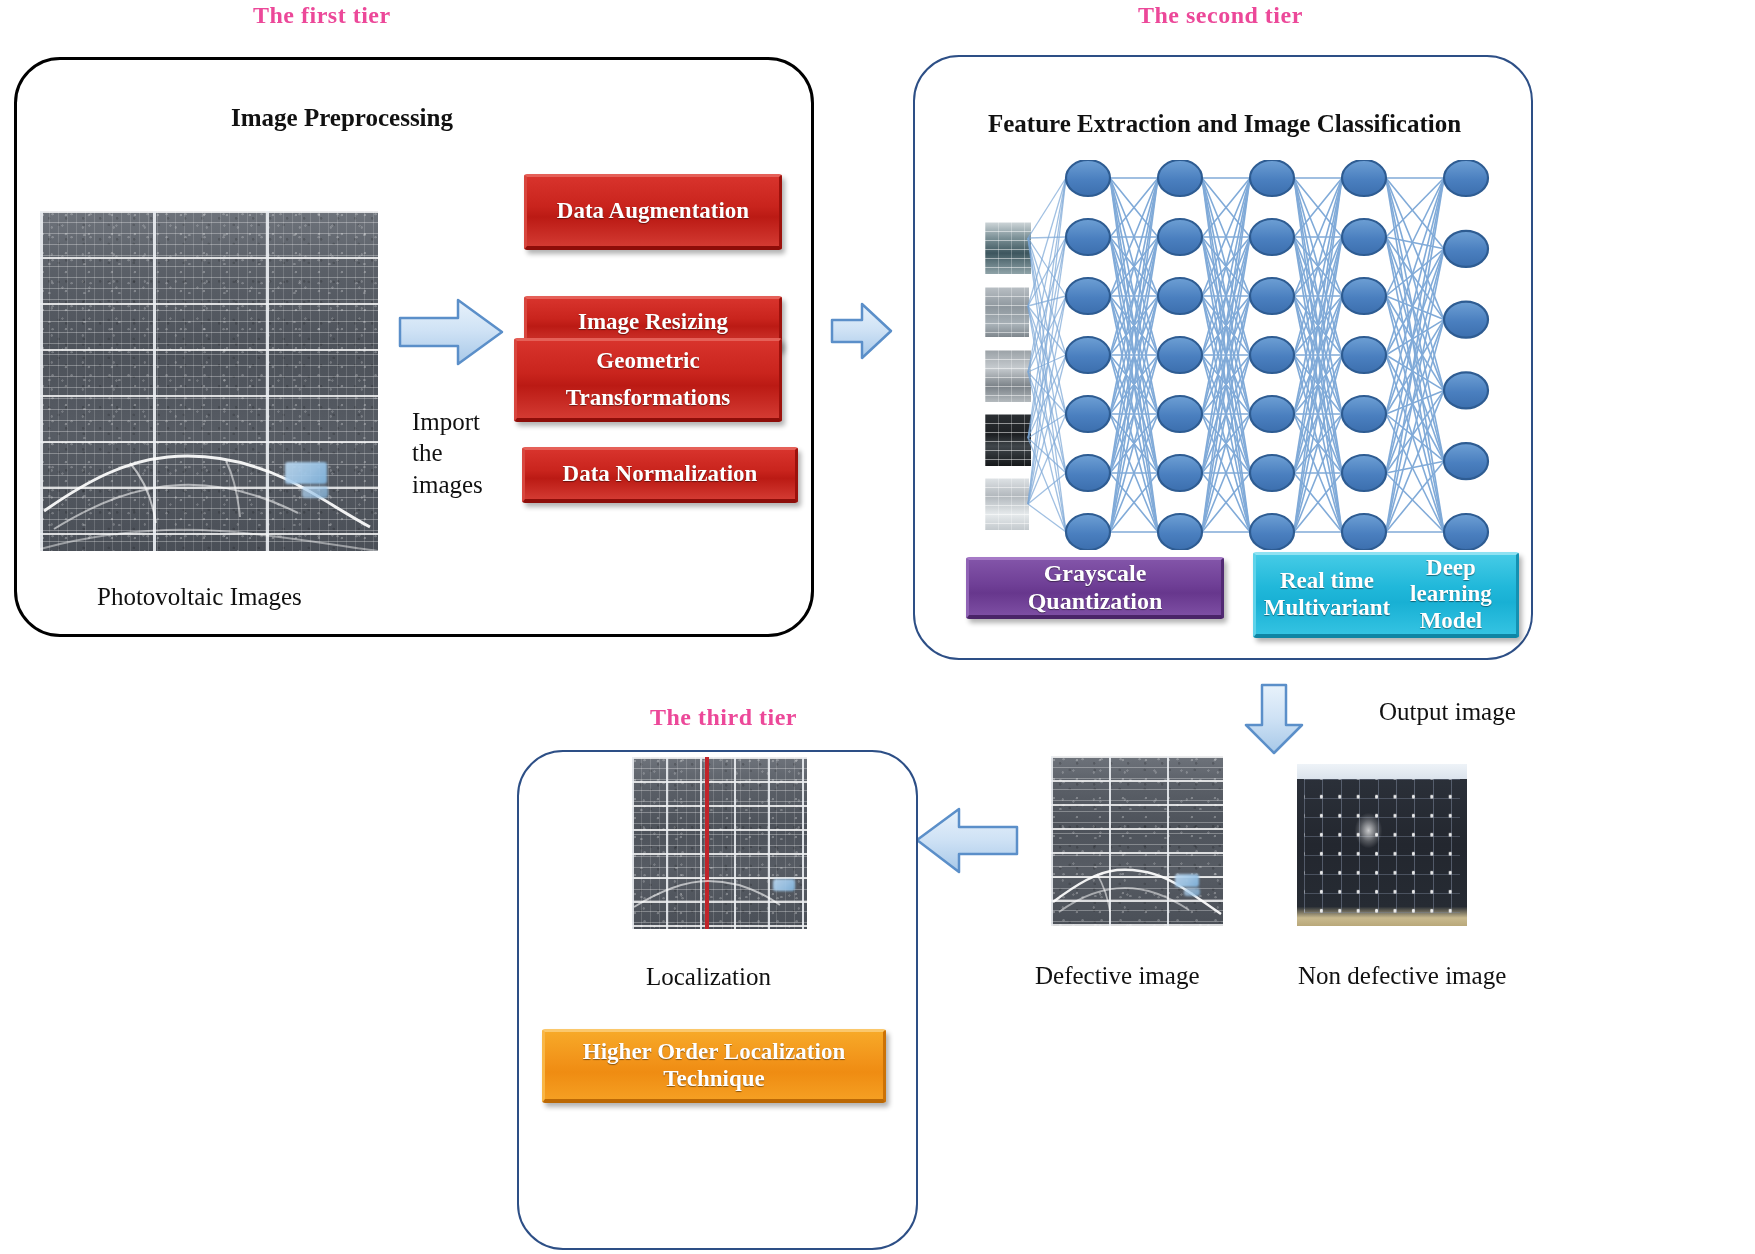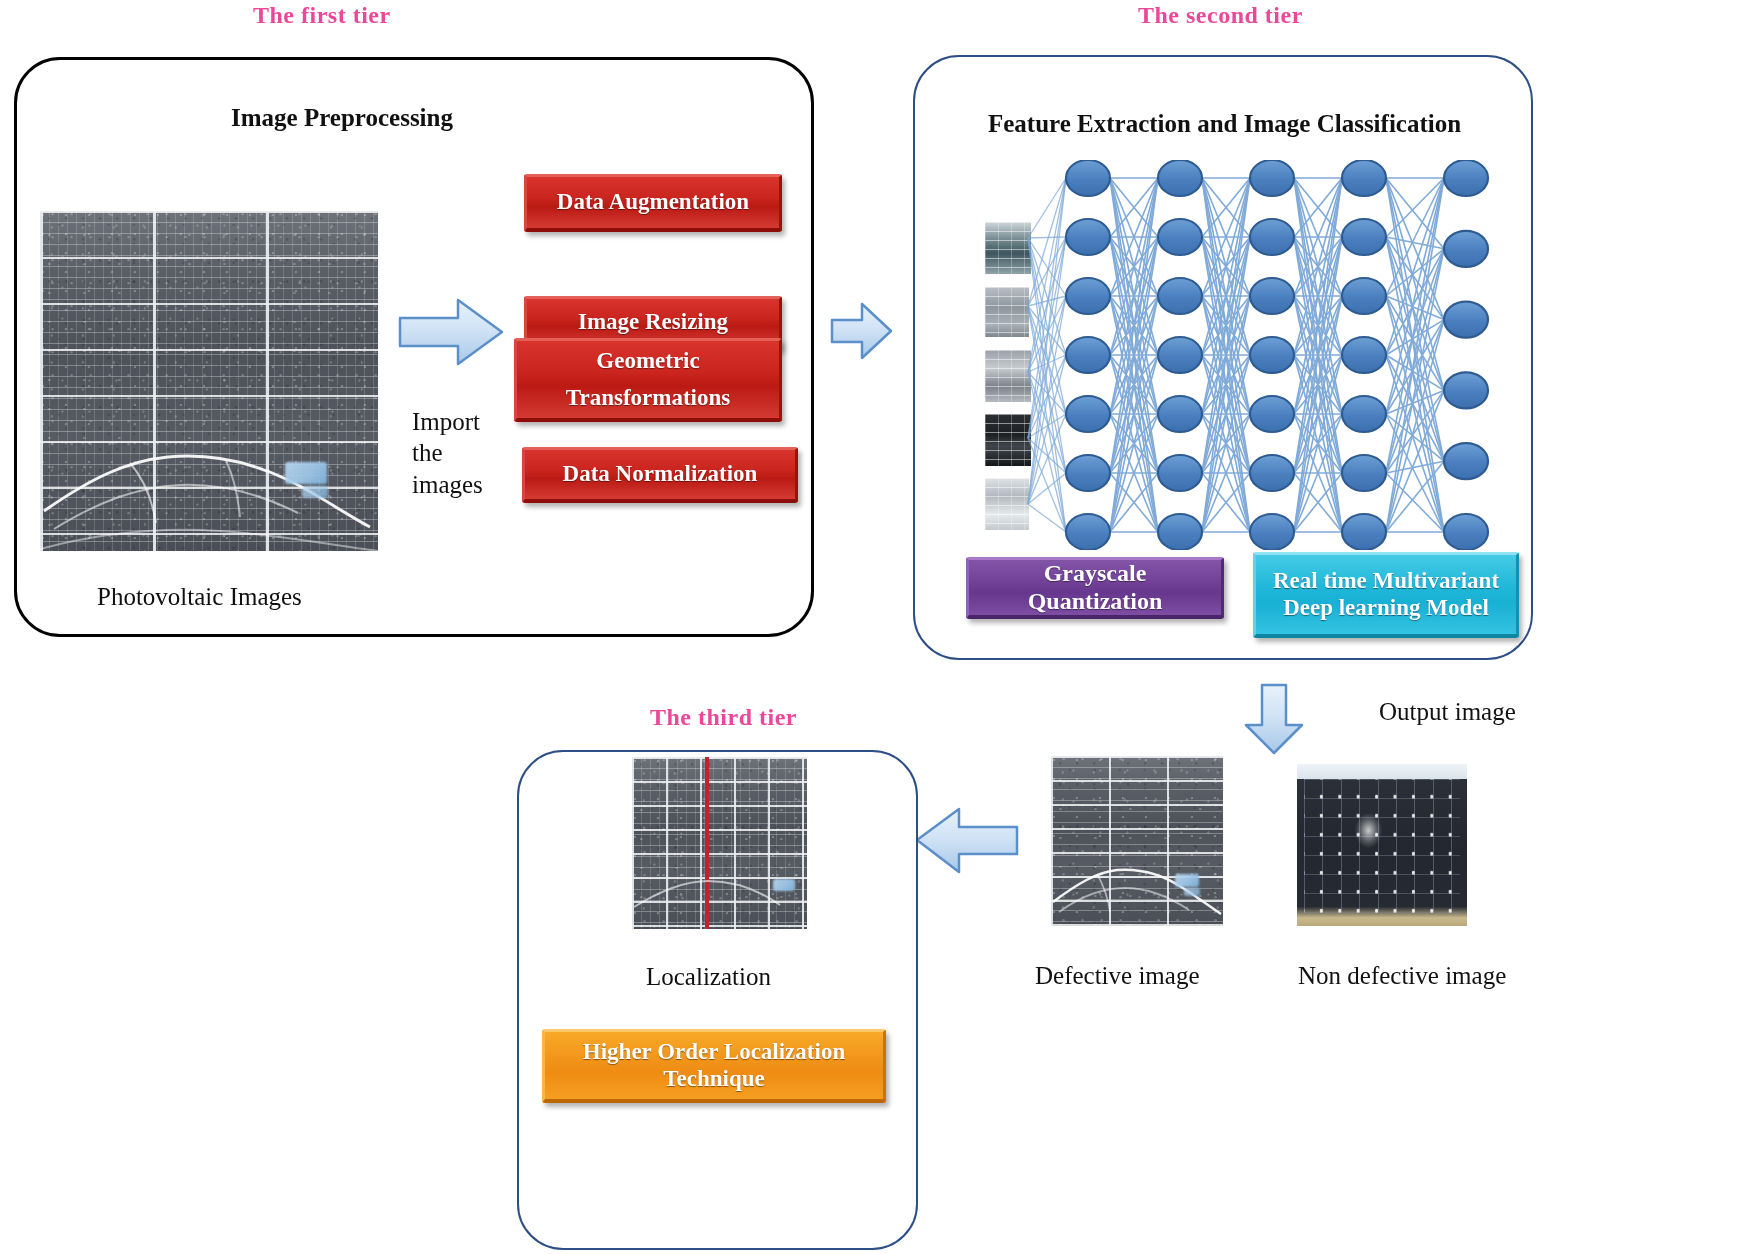--- a/index.html
+++ b/index.html
@@ -281,21 +281,21 @@
         <linearGradient id="agrad1" x1="0" y1="0" x2="0" y2="1">
           <stop offset="0%" stop-color="#e8f2fb"></stop>
           <stop offset="48%" stop-color="#cfe2f5"></stop>
           <stop offset="100%" stop-color="#a7c8e8"></stop>
         </linearGradient>
       </defs>
       <path d="M2 22 L60 22 L60 4 L104 36 L60 68 L60 50 L2 50 Z" fill="url(#agrad1)" stroke="#5b8fc9" stroke-width="2.5" stroke-linejoin="round"></path>
     </svg>
   </div>
 
-  <div class="chip chip-red" style="left:524px;top:174px;width:258px;height:58px;">Data Augmentation</div>
+  <div class="chip chip-red" style="left:524px;top:174px;width:258px;height:76px;">Data Augmentation</div>
   <div class="chip chip-red" style="left:524px;top:259px;width:258px;height:54px;margin-top:37px;">Image  Resizing</div>
   <div class="chip chip-red" style="left:514px;top:338px;width:268px;height:84px;flex-direction:column;gap:11px;">
     <span>Geometric</span>
     <span>Transformations</span>
   </div>
   <div class="chip chip-red" style="left:522px;top:447px;width:276px;height:56px;">Data Normalization</div>
 
   <div class="arrow" style="left:830px;top:300px;">
     <svg width="64" height="62" viewBox="0 0 64 62">
       <defs>
@@ -595,21 +595,21 @@
         <ellipse cx="446" cy="18" rx="22" ry="18" fill="url(#nodeGrad)" stroke="#2e5c92" stroke-width="2.2"></ellipse>
         <ellipse cx="446" cy="88.8" rx="22" ry="18" fill="url(#nodeGrad)" stroke="#2e5c92" stroke-width="2.2"></ellipse>
         <ellipse cx="446" cy="159.6" rx="22" ry="18" fill="url(#nodeGrad)" stroke="#2e5c92" stroke-width="2.2"></ellipse>
         <ellipse cx="446" cy="230.4" rx="22" ry="18" fill="url(#nodeGrad)" stroke="#2e5c92" stroke-width="2.2"></ellipse>
         <ellipse cx="446" cy="301.2" rx="22" ry="18" fill="url(#nodeGrad)" stroke="#2e5c92" stroke-width="2.2"></ellipse>
         <ellipse cx="446" cy="372" rx="22" ry="18" fill="url(#nodeGrad)" stroke="#2e5c92" stroke-width="2.2"></ellipse>
       </g>
   </svg>
 
   <div class="chip chip-purple" style="left:966px;top:557px;width:258px;height:62px;">Grayscale Quantization</div>
-  <div class="chip chip-cyan" style="left:1253px;top:552px;width:266px;height:86px;flex-direction:column;">
+  <div class="chip chip-cyan" style="left:1253px;top:552px;width:266px;height:86px;flex-direction:row;">
     <span>Real time Multivariant</span>
     <span>Deep learning Model</span>
   </div>
 
   <div class="arrow" style="left:1243px;top:683px;">
     <svg width="62" height="72" viewBox="0 0 62 72">
       <defs>
         <linearGradient id="agrad3" x1="0" y1="0" x2="0" y2="1">
           <stop offset="0%" stop-color="#e8f2fb"></stop>
           <stop offset="48%" stop-color="#cfe2f5"></stop>

